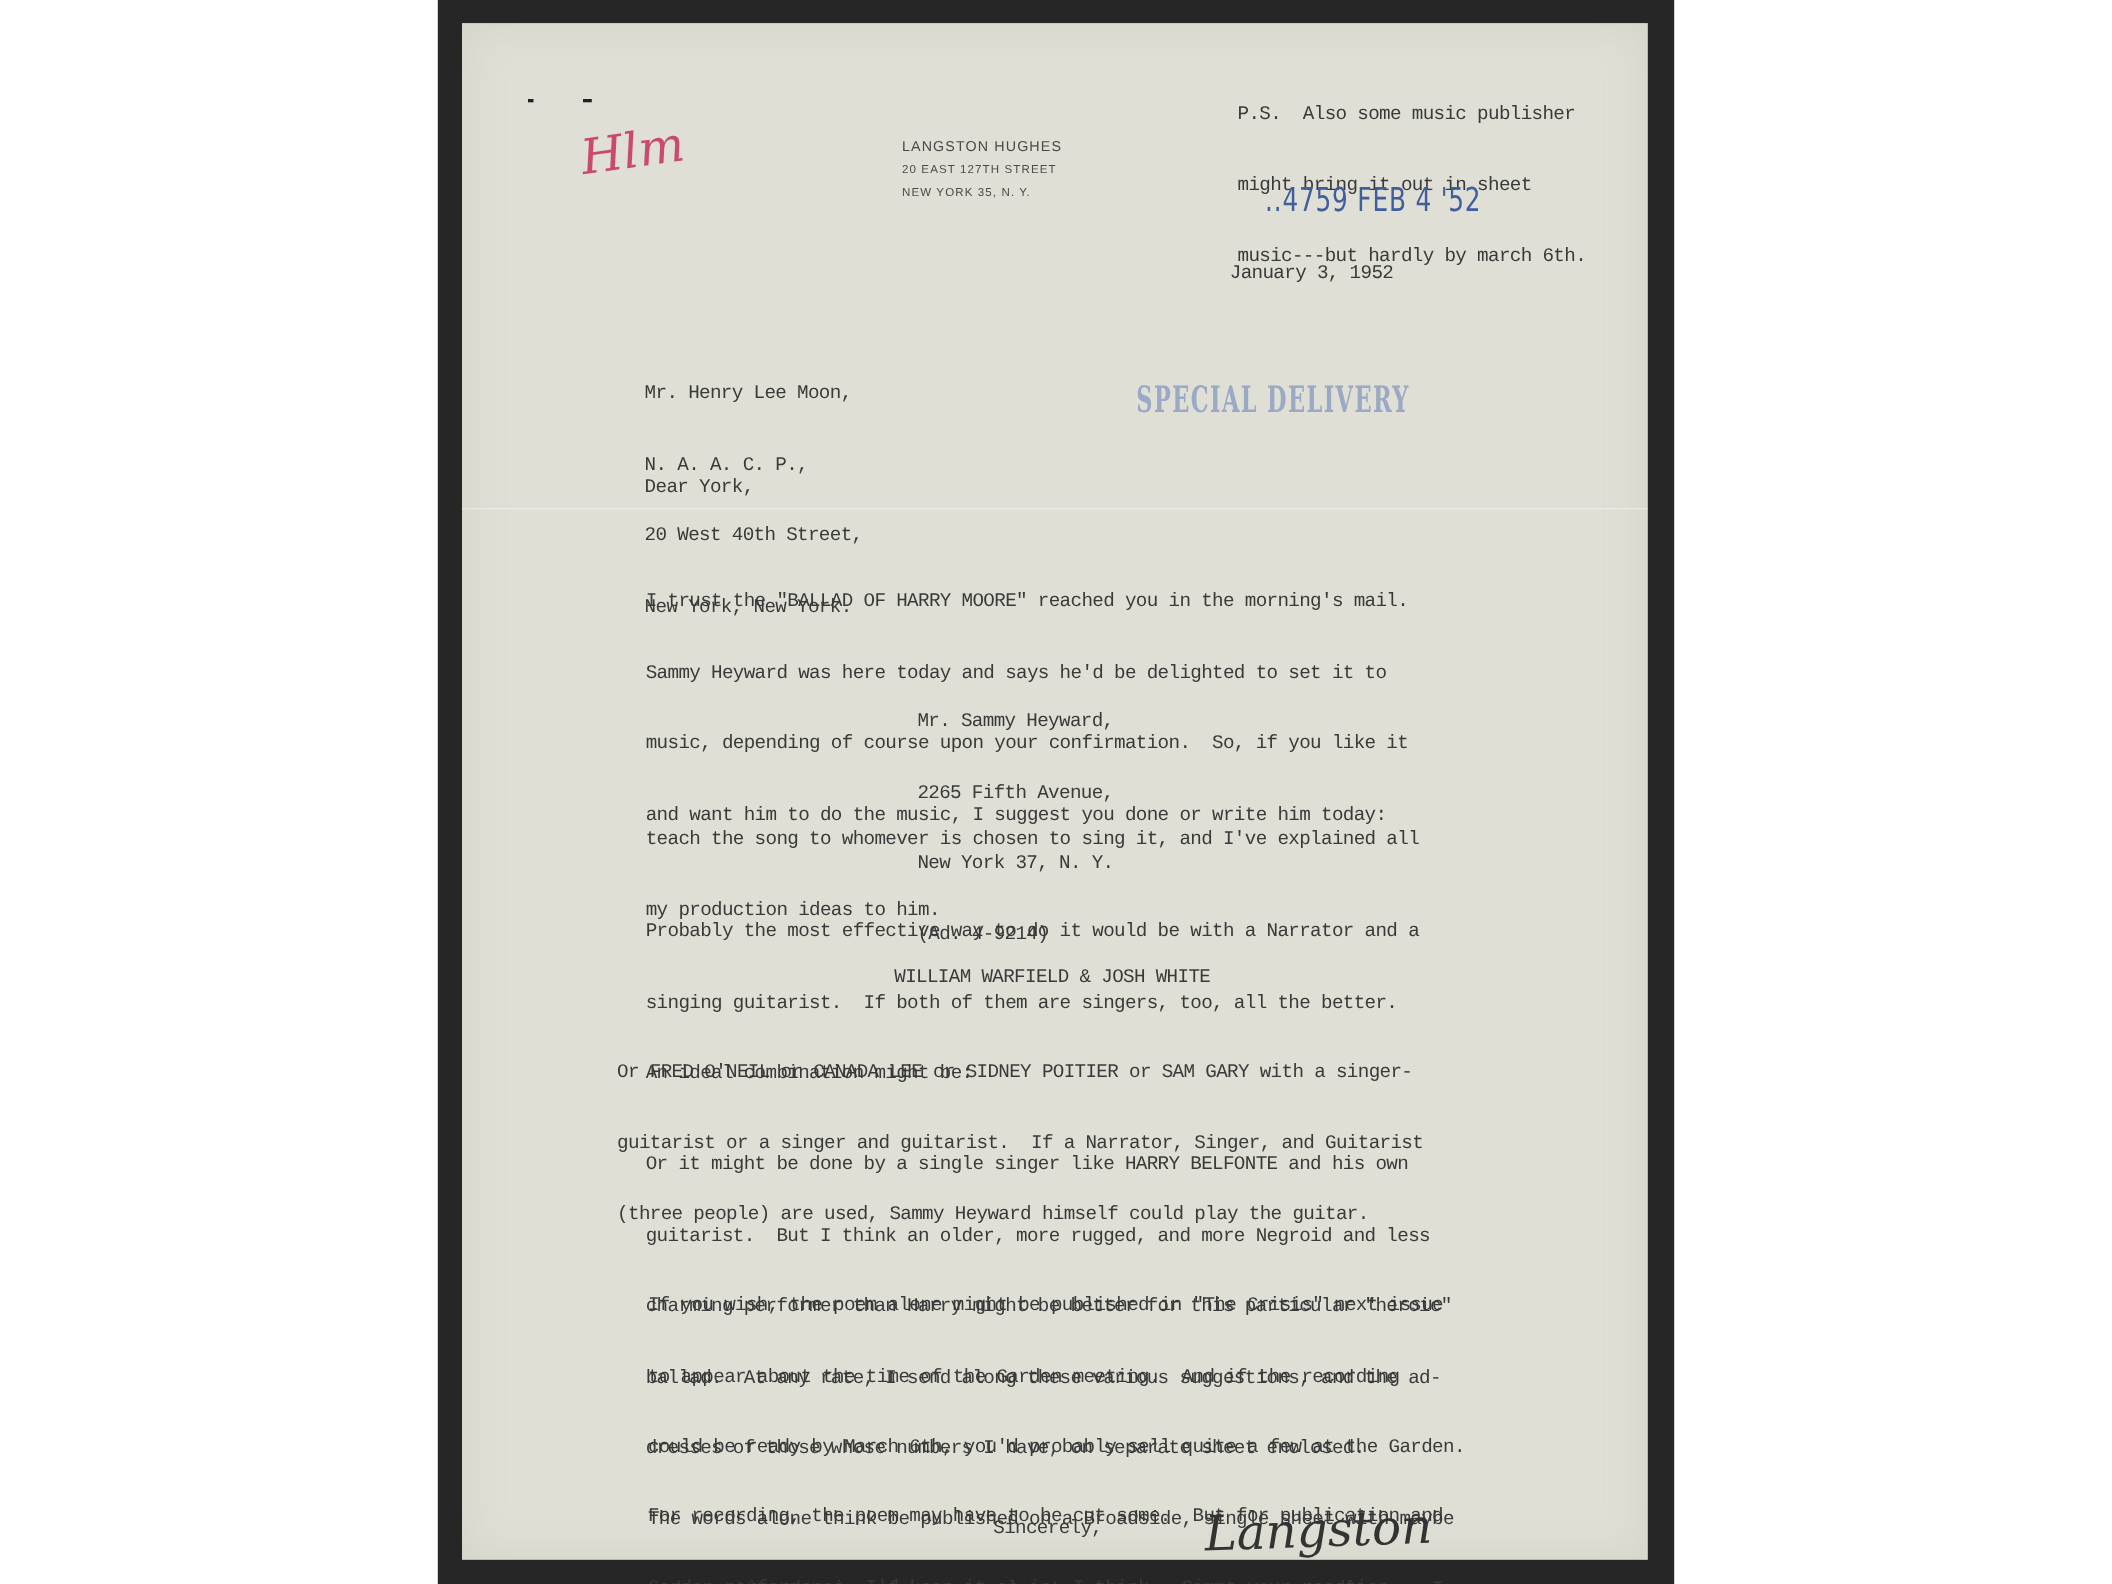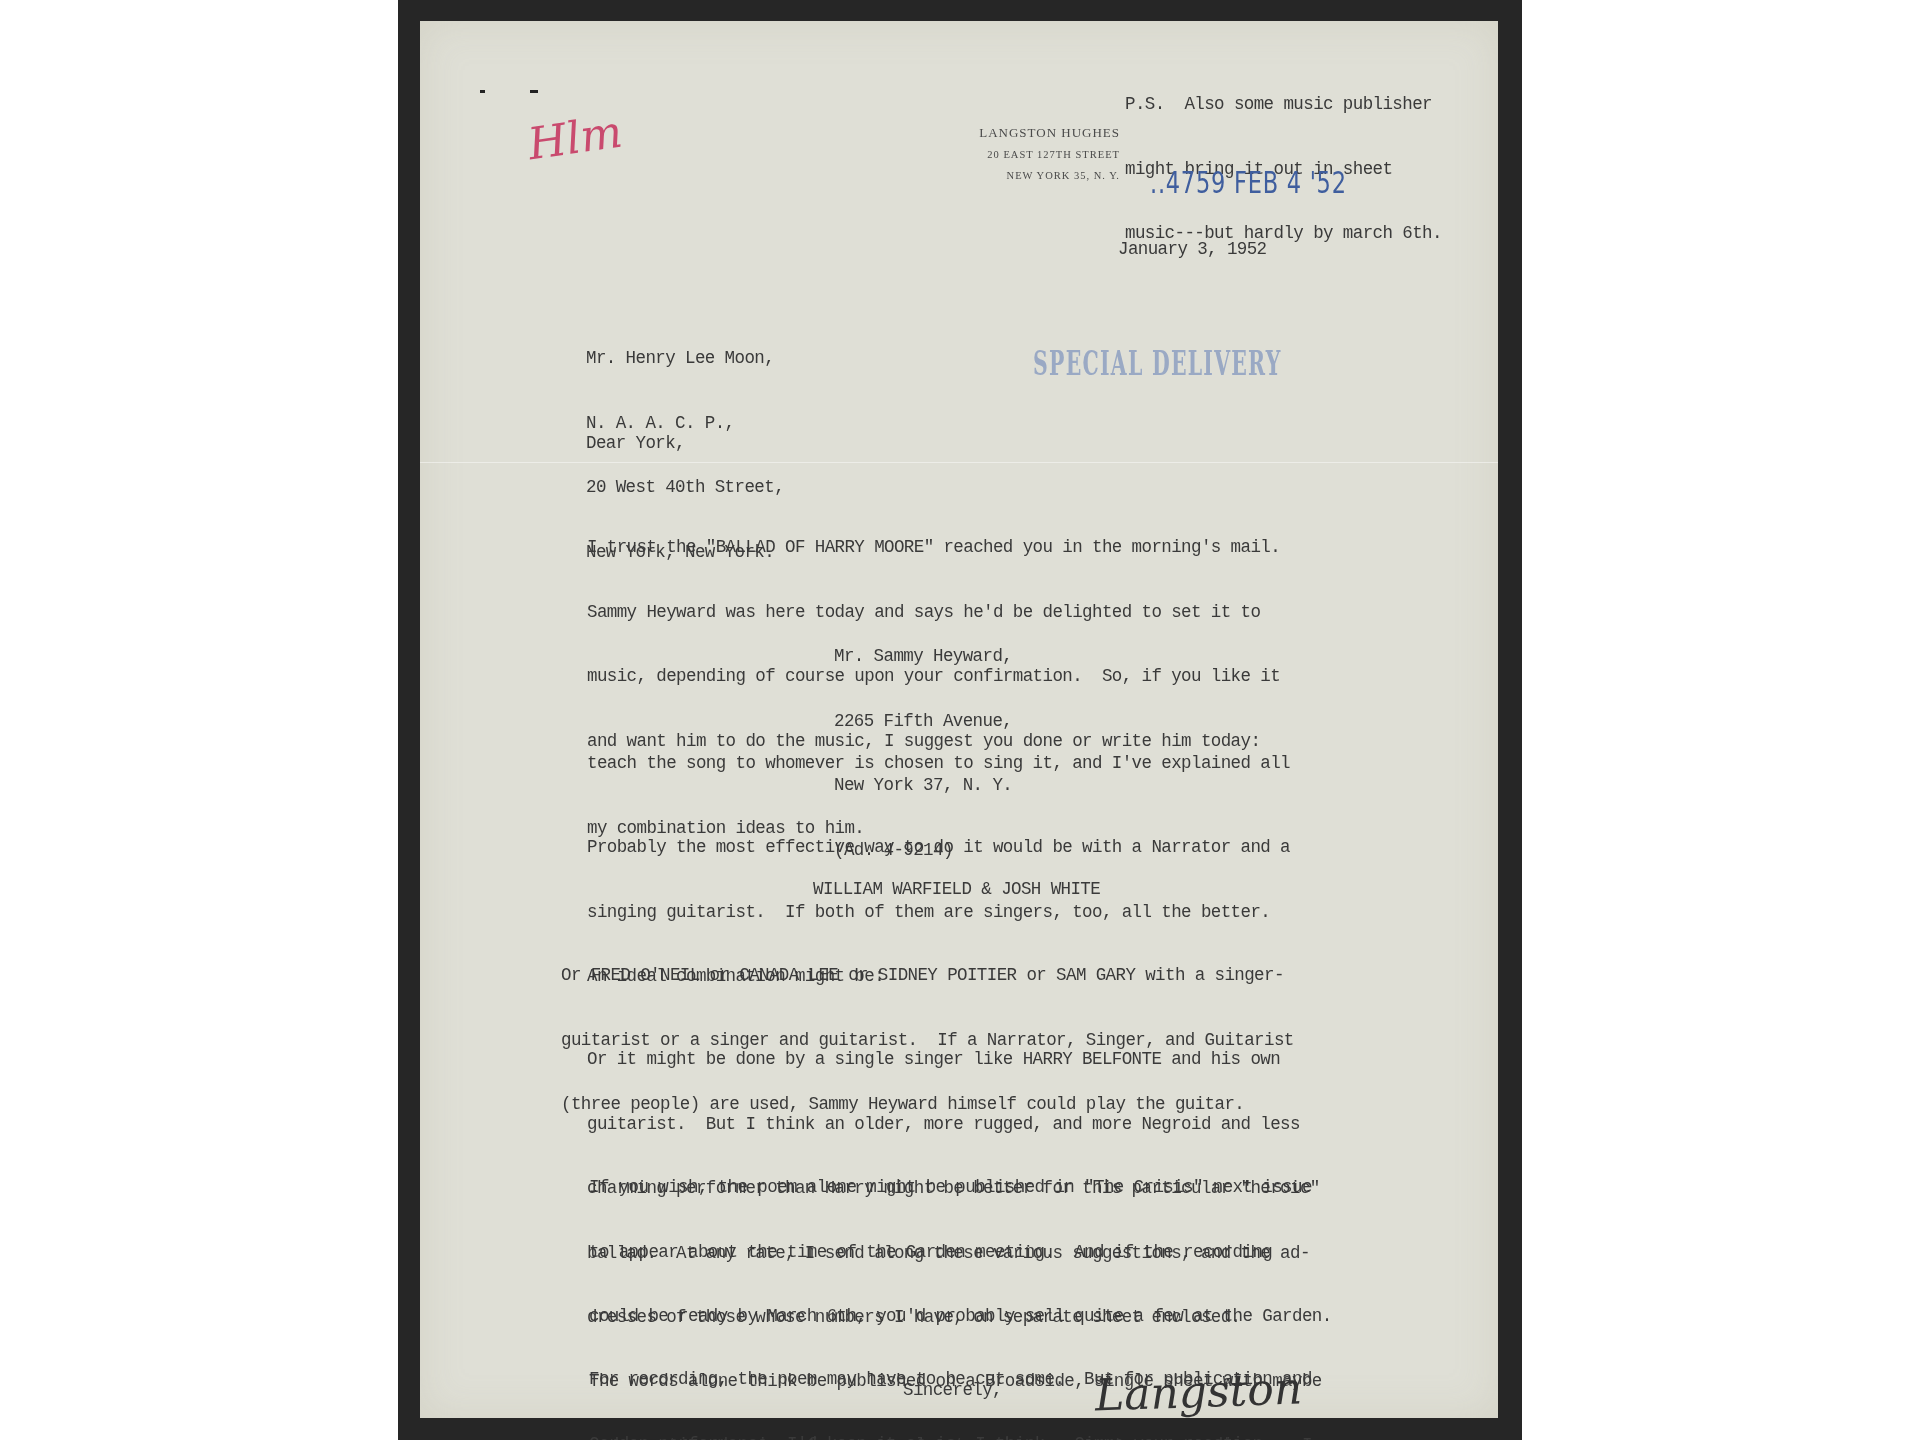--- a/index.html
+++ b/index.html
@@ -1,21 +1,21 @@
 <!DOCTYPE html>
 <html><head>
 <meta charset="utf-8">
 <style>
   html, body { margin:0; padding:0; }
   body { width:1920px; height:1440px; background:#ffffff; position:relative; overflow:hidden; }
   .backdrop { position:absolute; left:398px; top:0; width:1124px; height:1440px; background:#262626; }
   .paper { position:absolute; left:420px; top:21px; width:1078px; height:1397px;
     background:#dfdfd6; box-shadow: inset 0 0 40px rgba(180,175,150,0.25); }
   .tw { font-family:"Liberation Mono", "DejaVu Sans Mono", monospace; color:#3a3a3a; font-size:17.5px; line-height:21.5px; white-space:pre; position:absolute; letter-spacing:-0.6px; }
-  .letterhead { position:absolute; left:820px; top:122px; width:300px; text-align:right; font-family:Liberation Serif, serif; color:#4a4a4a; }
+  .letterhead { position:absolute; left:820px; top:122px; width:300px; text-align:left; font-family:Liberation Sans, sans-serif; color:#4a4a4a; }
   .lh-name { font-size:13px; letter-spacing:1px; line-height:22px; }
   .lh-addr { font-size:10.5px; letter-spacing:1px; line-height:21px; }
   .stamp { position:absolute; left:1150px; top:165px; font-family:"DejaVu Sans","Liberation Sans",sans-serif; color:#3f5e9e; font-size:30px; transform:scaleX(0.75); transform-origin:left top; letter-spacing:1px; }
   .special { position:absolute; left:1033px; top:344px; font-family:"DejaVu Serif","Liberation Serif",serif; font-weight:bold; color:#8ea0c2; font-size:33px; transform:scaleX(0.62); transform-origin:left top; letter-spacing:2px; opacity:0.85; }
   .initials { position:absolute; left:528px; top:112px; font-family:"DejaVu Serif","Liberation Serif",serif; font-style:italic; color:#c94a6e; font-size:44px; transform:rotate(-8deg); }
   .signature { position:absolute; left:1095px; top:1366px; font-family:"DejaVu Serif","Liberation Serif",serif; font-style:italic; color:#333; font-size:44px; transform:rotate(-2deg); }
   .dash-mark { position:absolute; left:480px; top:88px; width:68px; height:6px; }
   .dash-mark span { position:absolute; top:2px; width:5px; height:3px; background:#222; }
   .fold { position:absolute; left:420px; top:462px; width:1078px; height:1px; background:rgba(255,255,255,0.45); }
 </style>
@@ -69,21 +69,21 @@
 
 <div class="tw" style="left:834px; top:603px;">
   <div>Mr. Sammy Heyward,</div>
   <div>2265 Fifth Avenue,</div>
   <div>New York 37, N. Y.</div>
   <div>(Ad. 4-9214)</div>
 </div>
 
 <div class="tw" style="left:587px; top:710px;">
   <div>teach the song to whomever is chosen to sing it, and I've explained all</div>
-  <div>my combination ideas to him.</div>
+  <div>my production ideas to him.</div>
 </div>
 
 <div class="tw" style="left:587px; top:794px;">
   <div>Probably the most effective way to do it would be with a Narrator and a</div>
   <div>singing guitarist.  If both of them are singers, too, all the better.</div>
   <div>An ideal combination might be:</div>
 </div>
 
 <div class="tw" style="left:813px; top:879px;">WILLIAM WARFIELD &amp; JOSH WHITE</div>
 

